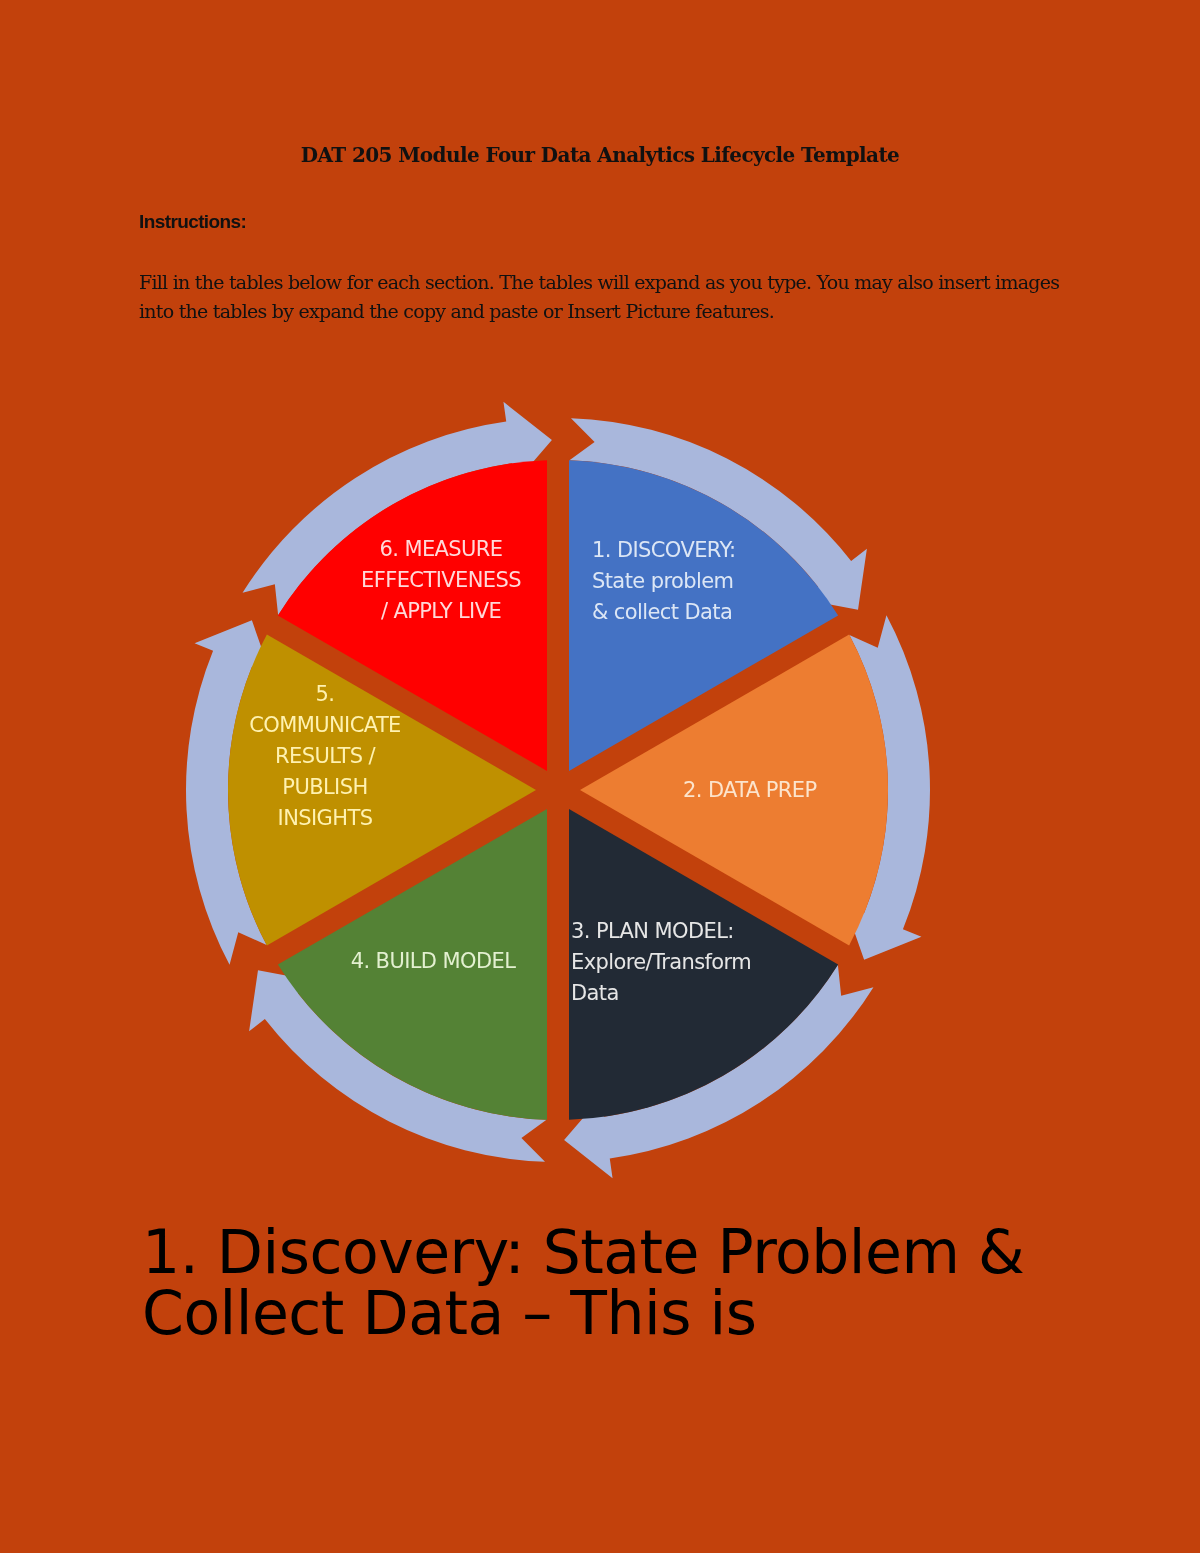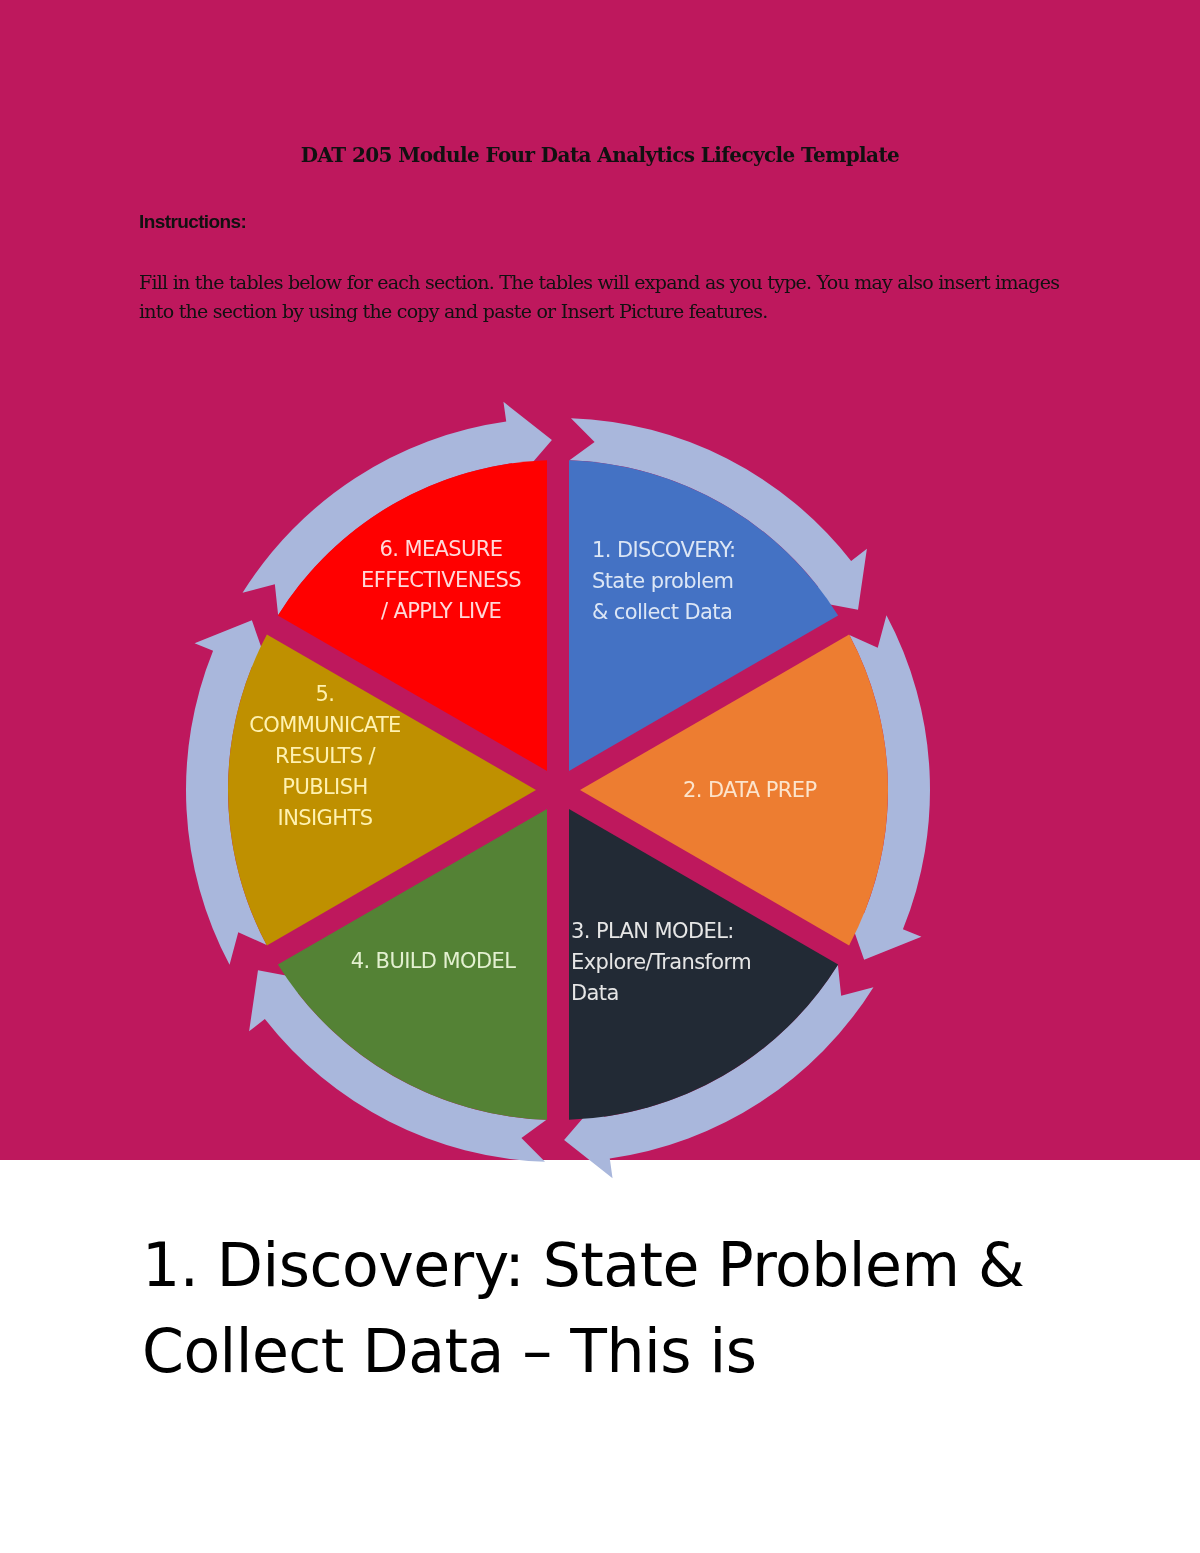--- a/index.html
+++ b/index.html
@@ -1,47 +1,47 @@
 <!DOCTYPE html>
 <html><head>
 <meta charset="utf-8">
 <style>
   html, body { margin: 0; padding: 0; background: #ffffff; }
   body { width: 1200px; height: 1553px; position: relative; overflow: hidden; }
-  .page { position: absolute; left: 0; top: 0; width: 1200px; height: 1160px; background: #be185d; }
+  .page { position: absolute; left: 0; top: 0; width: 1200px; height: 1553px; background: #c2410c; }
   .doc-title {
     position: absolute; left: 0; width: 1200px; top: 143px; text-align: center;
     font-family: "DejaVu Serif", "Liberation Serif", serif; font-weight: bold;
     font-size: 20px; color: #111; letter-spacing: -0.6px;
   }
   .instr-heading {
     position: absolute; left: 139px; top: 211px;
     font-family: Liberation Sans, sans-serif; font-weight: bold;
     font-size: 19px; color: #111; letter-spacing: -0.6px;
   }
   .instr-body {
     position: absolute; left: 139px; top: 268px; width: 930px;
     font-family: "DejaVu Serif", "Liberation Serif", serif;
     font-size: 19px; line-height: 29px; color: #111; letter-spacing: -0.75px;
   }
   .wheel { position: absolute; left: 0; top: 0; width: 1200px; height: 1553px; }
   .wheel text { font-family: "DejaVu Sans", "Liberation Sans", sans-serif; font-size: 21px; letter-spacing: -0.6px; }
   .section-heading {
     position: absolute; left: 142px; top: 1222px; width: 960px;
     font-family: "DejaVu Sans", "Liberation Sans", sans-serif;
-    font-size: 60px; line-height: 86px; color: #000; letter-spacing: -0.5px;
+    font-size: 60px; line-height: 61px; color: #000; letter-spacing: -0.5px;
   }
 </style>
 </head>
 <body>
 
 <div class="page">
   <div class="doc-title">DAT 205 Module Four Data Analytics Lifecycle Template</div>
   <div class="instr-heading">Instructions:</div>
-  <div class="instr-body">Fill in the tables below for each section. The tables will expand as you type. You may also insert images into the section by using the copy and paste or Insert Picture features.</div>
+  <div class="instr-body">Fill in the tables below for each section. The tables will expand as you type. You may also insert images into the tables by expand the copy and paste or Insert Picture features.</div>
 
   <svg class="wheel" viewBox="0 0 1200 1553" xmlns="http://www.w3.org/2000/svg">
     <g id="ring">
         <path d="M570.9826127733304,418.22661234889637 A372,372 0 0 1 851.1400003417007,560.9739311788552 L866.900215413835,548.6607016723419 L858.0085552457393,609.736673781481 L802.2833336180838,599.144942649046 L818.0435486902182,586.8317131425329 A330,330 0 0 0 569.5168339118253,460.2010270836984 L594.5849621436787,441.91733662110437 Z" fill="#A9B7DC"></path>
         <path d="M886.4565045435209,615.3565786436486 A372,372 0 0 1 902.9123938988449,929.3536527507192 L921.4560709901807,936.8457846190375 L864.1168974987885,959.6833670862179 L845.4269949157041,906.1280439589327 L863.9706720070399,913.6201758272509 A330,330 0 0 0 849.3727056434459,635.074384280656 L877.7409101749104,647.64217492347 Z" fill="#A9B7DC"></path>
         <path d="M873.4738917701904,987.1299662947522 A372,372 0 0 1 609.7723935571445,1158.3797215718641 L612.5558555763457,1178.1850829466955 L564.1083422530492,1139.946693304737 L601.1436612976204,1096.9831013098867 L603.9271233168217,1116.788462684718 A330,330 0 0 0 837.8558717316205,964.8733571969576 L841.1559480312317,995.7248383023656 Z" fill="#A9B7DC"></path>
         <path d="M545.0173872266697,1161.7733876511036 A372,372 0 0 1 264.85999965829944,1019.0260688211449 L249.09978458616501,1031.339298327658 L257.9914447542607,970.2633262185191 L313.7166663819162,980.8550573509541 L297.95645130978176,993.1682868574673 A330,330 0 0 0 546.4831660881748,1119.7989729163016 L521.4150378563213,1138.0826633788956 Z" fill="#A9B7DC"></path>
         <path d="M229.54349545647926,964.6434213563515 A372,372 0 0 1 213.08760610115507,650.6463472492808 L194.54392900981935,643.1542153809625 L251.88310250121145,620.3166329137821 L270.5730050842959,673.8719560410673 L252.02932799296013,666.3798241727491 A330,330 0 0 0 266.62729435655416,944.925615719344 L238.25908982508975,932.3578250765302 Z" fill="#A9B7DC"></path>
         <path d="M242.5261082298095,592.8700337052478 A372,372 0 0 1 506.22760644285586,421.6202784281358 L503.44414442365456,401.81491705330444 L551.8916577469507,440.0533066952631 L514.8563387023798,483.0168986901132 L512.0728766831786,463.21153731528176 A330,330 0 0 0 278.1441282683794,615.1266428030424 L274.8440519687683,584.2751616976344 Z" fill="#A9B7DC"></path>
       </g>

